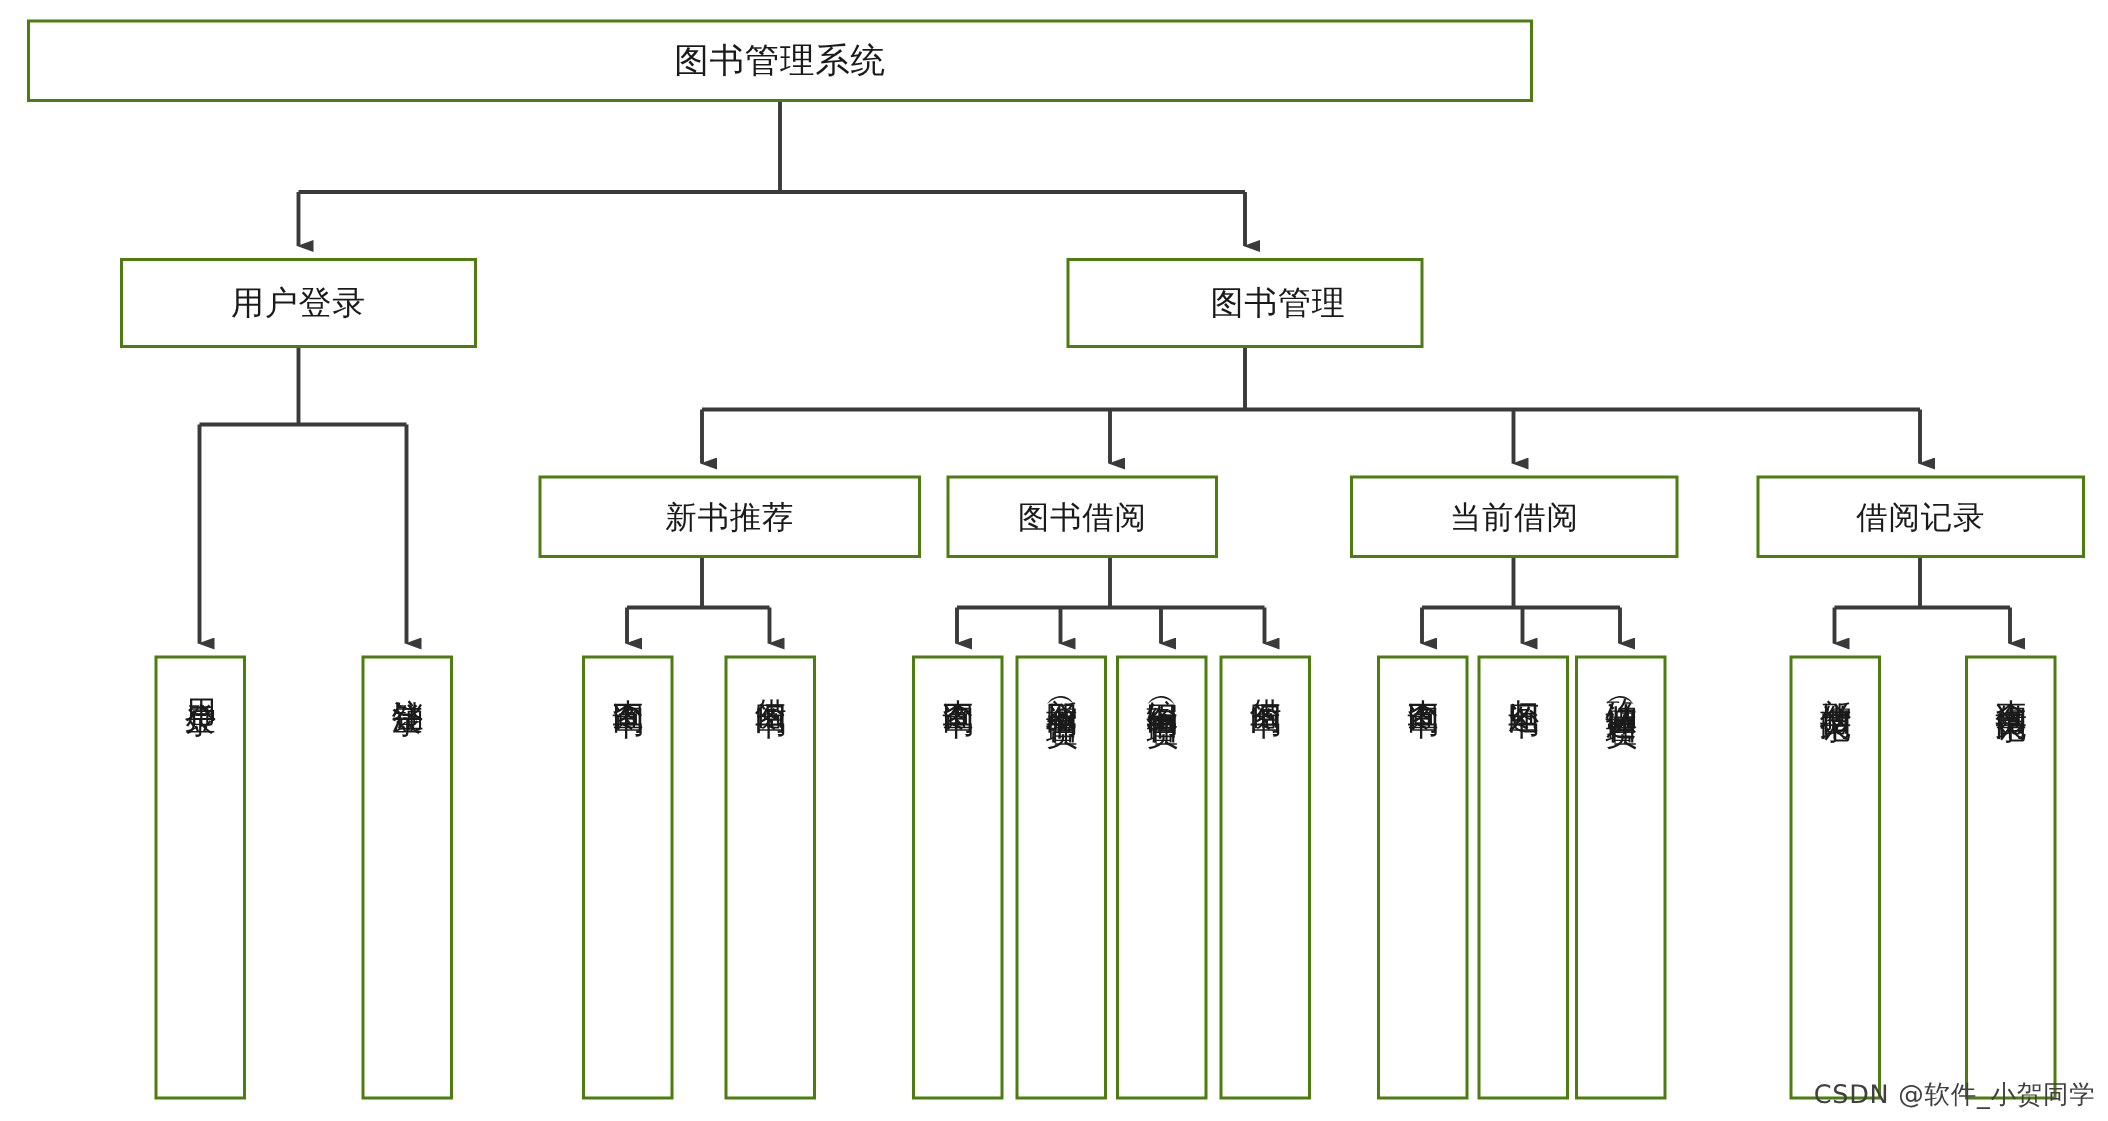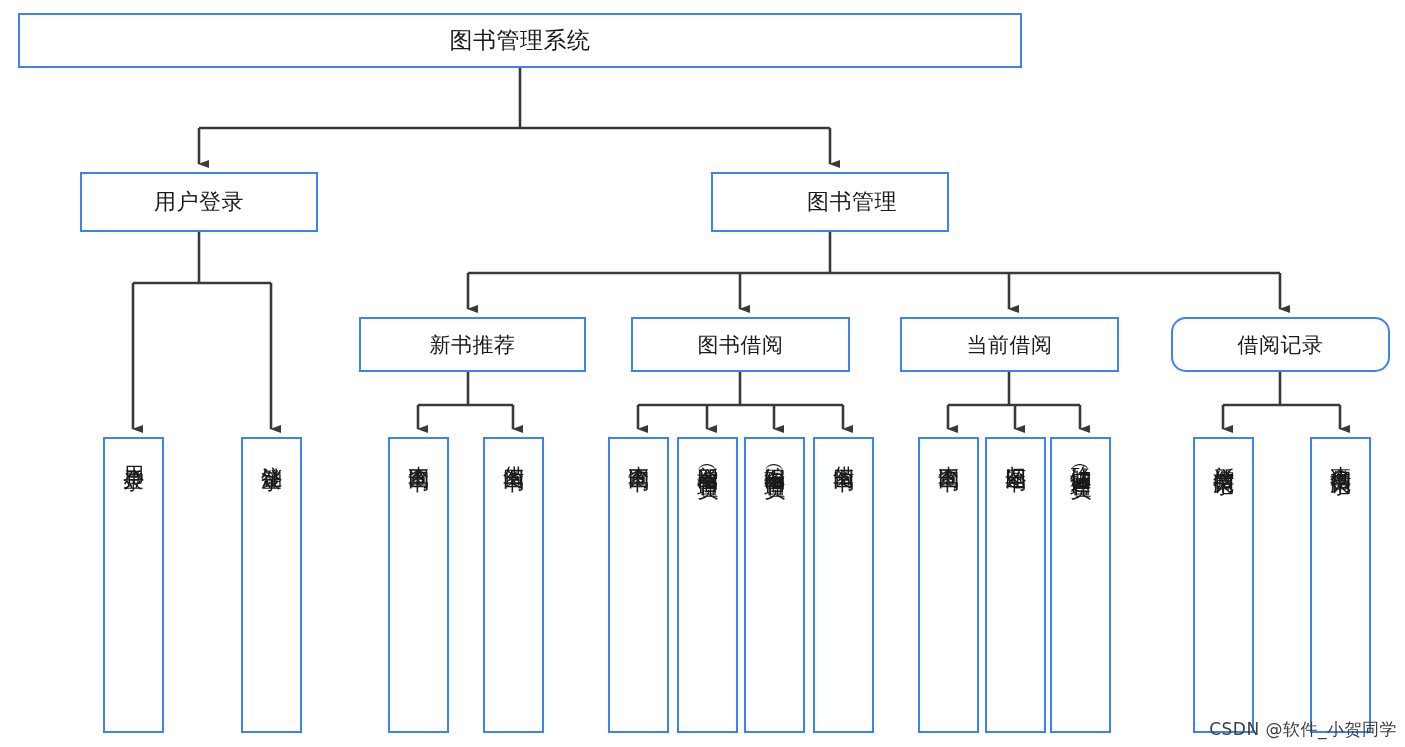--- a/index.html
+++ b/index.html
@@ -23,21 +23,21 @@
     left: 0;
     top: 0;
     width: 1405px;
     height: 747px;
     pointer-events: none;
   }
   .node {
     position: absolute;
     box-sizing: border-box;
     background: #ffffff;
-    border: 2px solid #3b82f6;
+    border: 2px solid #4d7c0f;
     display: flex;
     align-items: center;
     justify-content: center;
     color: #1a1a1a;
     letter-spacing: 0.5px;
   }
   .node-root {
     font-size: 23px;
   }
   .node-l2 {
@@ -122,24 +122,24 @@
       <path d="M1223,405 L1223,429" marker-end="url(#arrowhead)"></path>
       <path d="M1340,405 L1340,429" marker-end="url(#arrowhead)"></path>
     </g>
   </svg>
 
   <div class="node node-root" style="left:18px; top:13px; width:1004px; height:55px;">图书管理系统</div>
 
   <div class="node node-l2" style="left:80px; top:172px; width:238px; height:60px;">用户登录</div>
   <div class="node node-l2" style="left:711px; top:172px; width:238px; height:60px;padding-left:44px;">图书管理</div>
 
-  <div class="node node-l3" style="left:359px; top:317px; width:227px; height:55px;">新书推荐</div>
-  <div class="node node-l3" style="left:631px; top:317px; width:219px; height:55px;">图书借阅</div>
+  <div class="node node-l3" style="left:359px; top:317px; width:255px; height:55px;">新书推荐</div>
+  <div class="node node-l3" style="left:631px; top:317px; width:181px; height:55px;">图书借阅</div>
   <div class="node node-l3" style="left:900px; top:317px; width:219px; height:55px;">当前借阅</div>
-  <div class="node node-l3" style="left:1171px; top:317px; width:219px; height:55px;border-radius:15px;">借阅记录</div>
+  <div class="node node-l3" style="left:1171px; top:317px; width:219px; height:55px;">借阅记录</div>
 
   <div class="node node-leaf" style="left:103px; top:437px; width:61px; height:296px;">
     <span class="vtext">用户登录</span>
   </div>
   <div class="node node-leaf" style="left:241px; top:437px; width:61px; height:296px;">
     <span class="vtext">注销登录</span>
   </div>
 
   <div class="node node-leaf" style="left:388px; top:437px; width:61px; height:296px;">
     <span class="vtext">查询图书</span>

